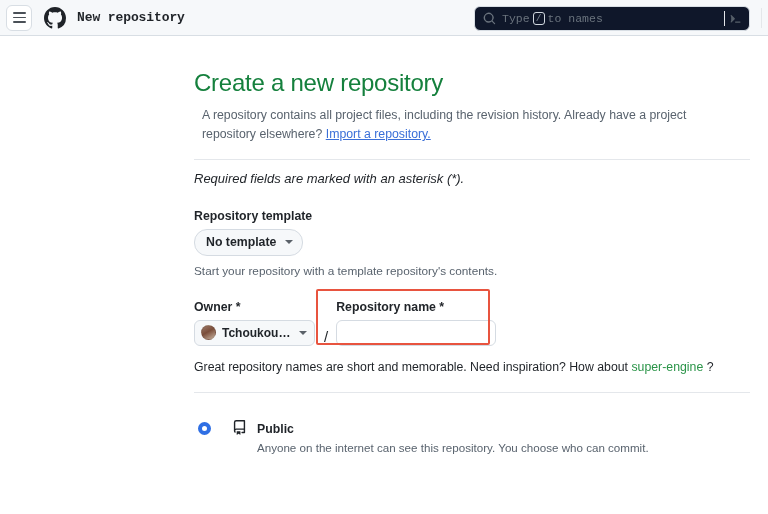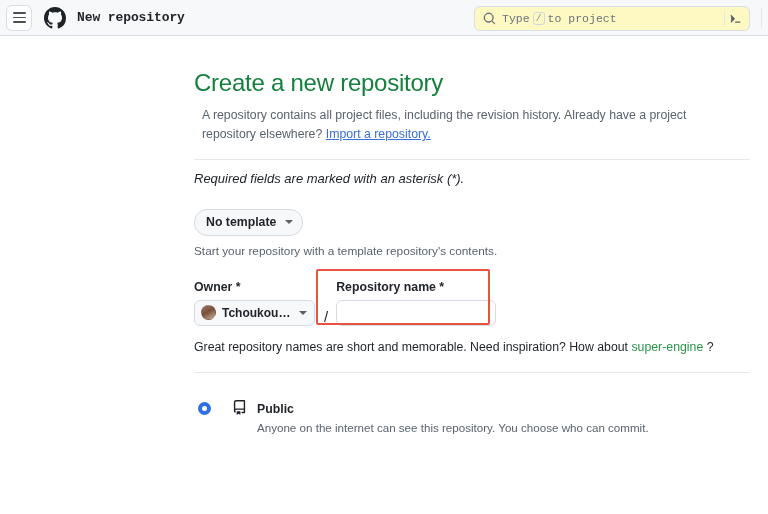--- a/index.html
+++ b/index.html
@@ -62,21 +62,21 @@
     color: #1f2328;
     letter-spacing: -0.1px;
     white-space: nowrap;
   }
   .search-wrap {
     position: absolute;
     left: 474px;
     top: 6px;
     width: 276px;
     height: 25px;
-    background: #fef9c3;
+    background: #0f172a;
     border: 1px solid #d8dee4;
     border-radius: 6px;
     display: flex;
     align-items: center;
     padding: 0 2px 0 8px;
   }
   .search-icon { flex: 0 0 auto; display:flex; align-items:center; }
   .search-placeholder {
     font-size: 11.5px;
     color: #6a737d;
@@ -361,21 +361,21 @@
     <span class="search-icon">
       <svg width="13" height="13" viewBox="0 0 16 16" aria-hidden="true">
         <path fill="#6a737d" d="M10.68 11.74a6 6 0 0 1-7.922-8.982 6 6 0 0 1 8.982 7.922l3.04
         3.04a.749.749 0 0 1-.326 1.275.749.749 0 0 1-.734-.215ZM11.5 7a4.499 4.499 0 1 0-8.997 0A4.499
         4.499 0 0 0 11.5 7Z"></path>
       </svg>
     </span>
     <span class="search-placeholder">
       <span>Type</span>
       <span class="slash-key">/</span>
-      <span>to project</span>
+      <span>to names</span>
     </span>
     <span class="search-divider"></span>
     <span class="terminal-icon">
       <svg width="14" height="14" viewBox="0 0 16 16" aria-hidden="true">
         <path fill="#57606a" d="M2.5 4.25 6 7.75l-3.5 3.5" stroke="#57606a" stroke-width="1.4" stroke-linecap="round" stroke-linejoin="round"></path>
         <path d="M7.5 11.5h5" stroke="#57606a" stroke-width="1.4" fill="none" stroke-linecap="round"></path>
       </svg>
     </span>
   </div>
 
@@ -390,20 +390,21 @@
     <p class="intro">
       <span>A repository contains all project files, including the revision history. Already have a project repository elsewhere?</span>
       <a href="#">Import a repository.</a>
     </p>
 
     <hr class="rule">
 
     <p class="required-note">Required fields are marked with an asterisk (*).</p>
 
     <div class="section">
+      <div class="field-label">Repository template</div>
       <button class="template-btn">
         <span>No template</span>
         <span class="caret"></span>
       </button>
       <p class="help-text">Start your repository with a template repository's contents.</p>
     </div>
 
     <div class="owner-repo-row">
 
       <div class="owner-col">

